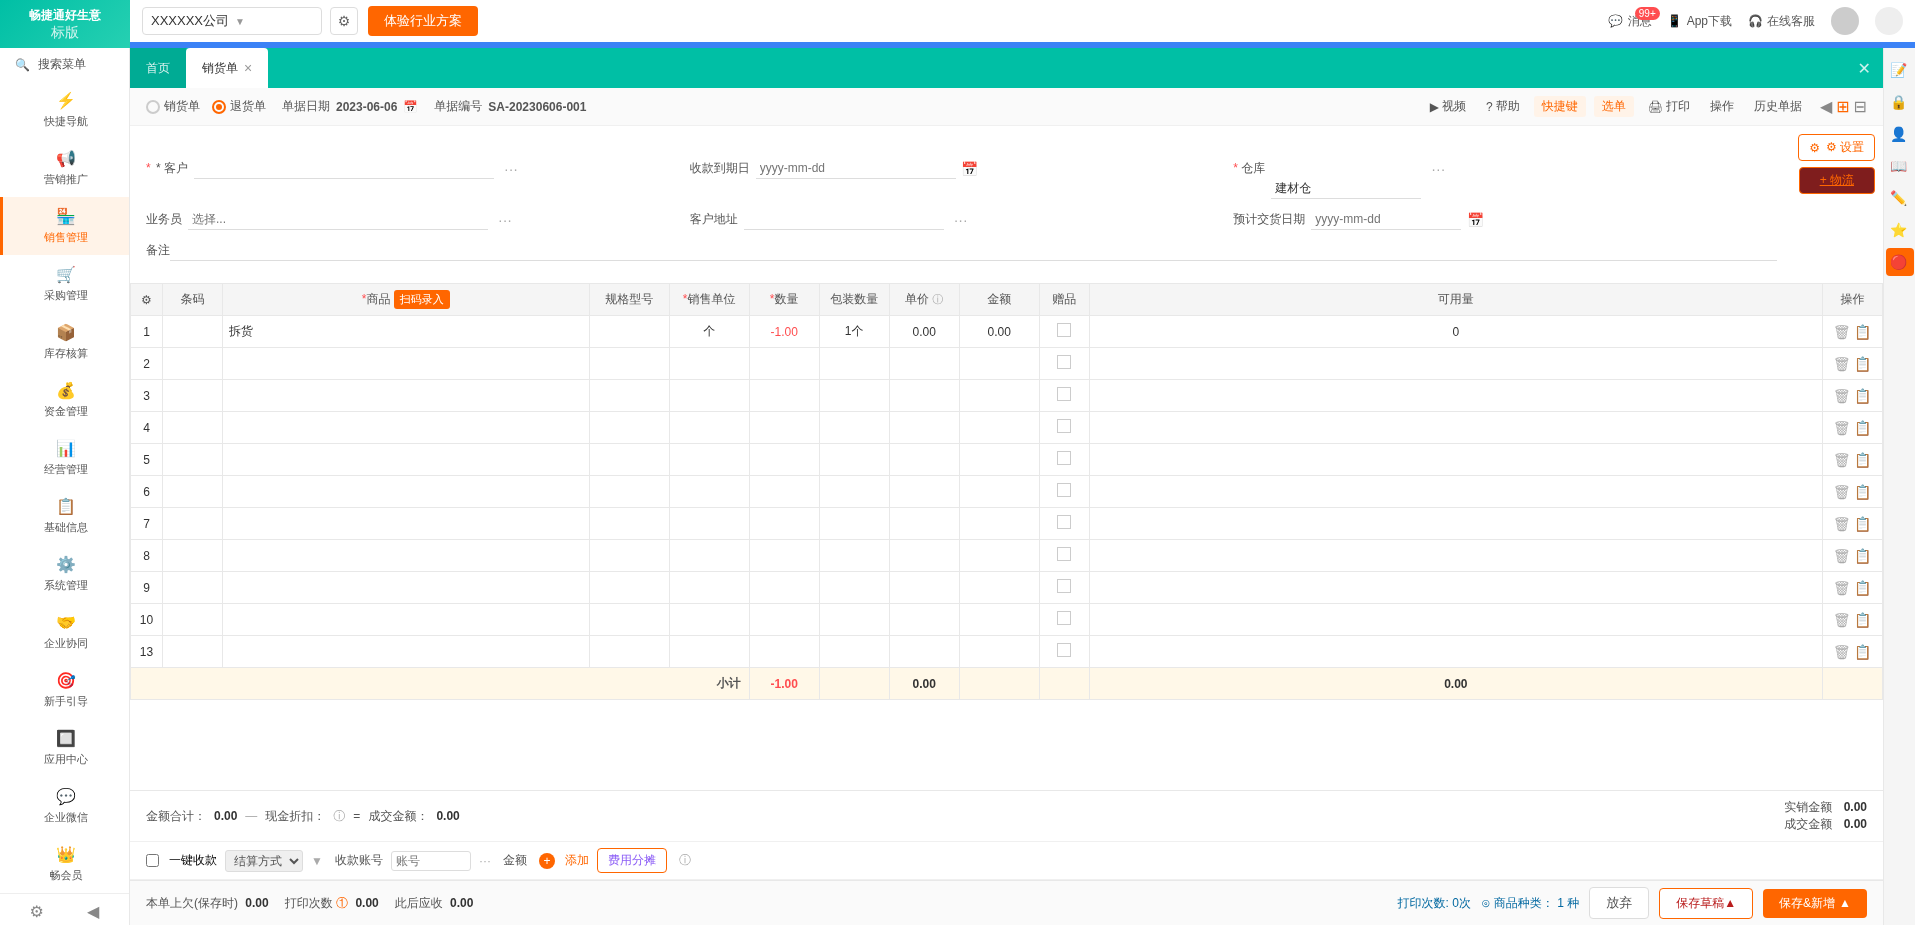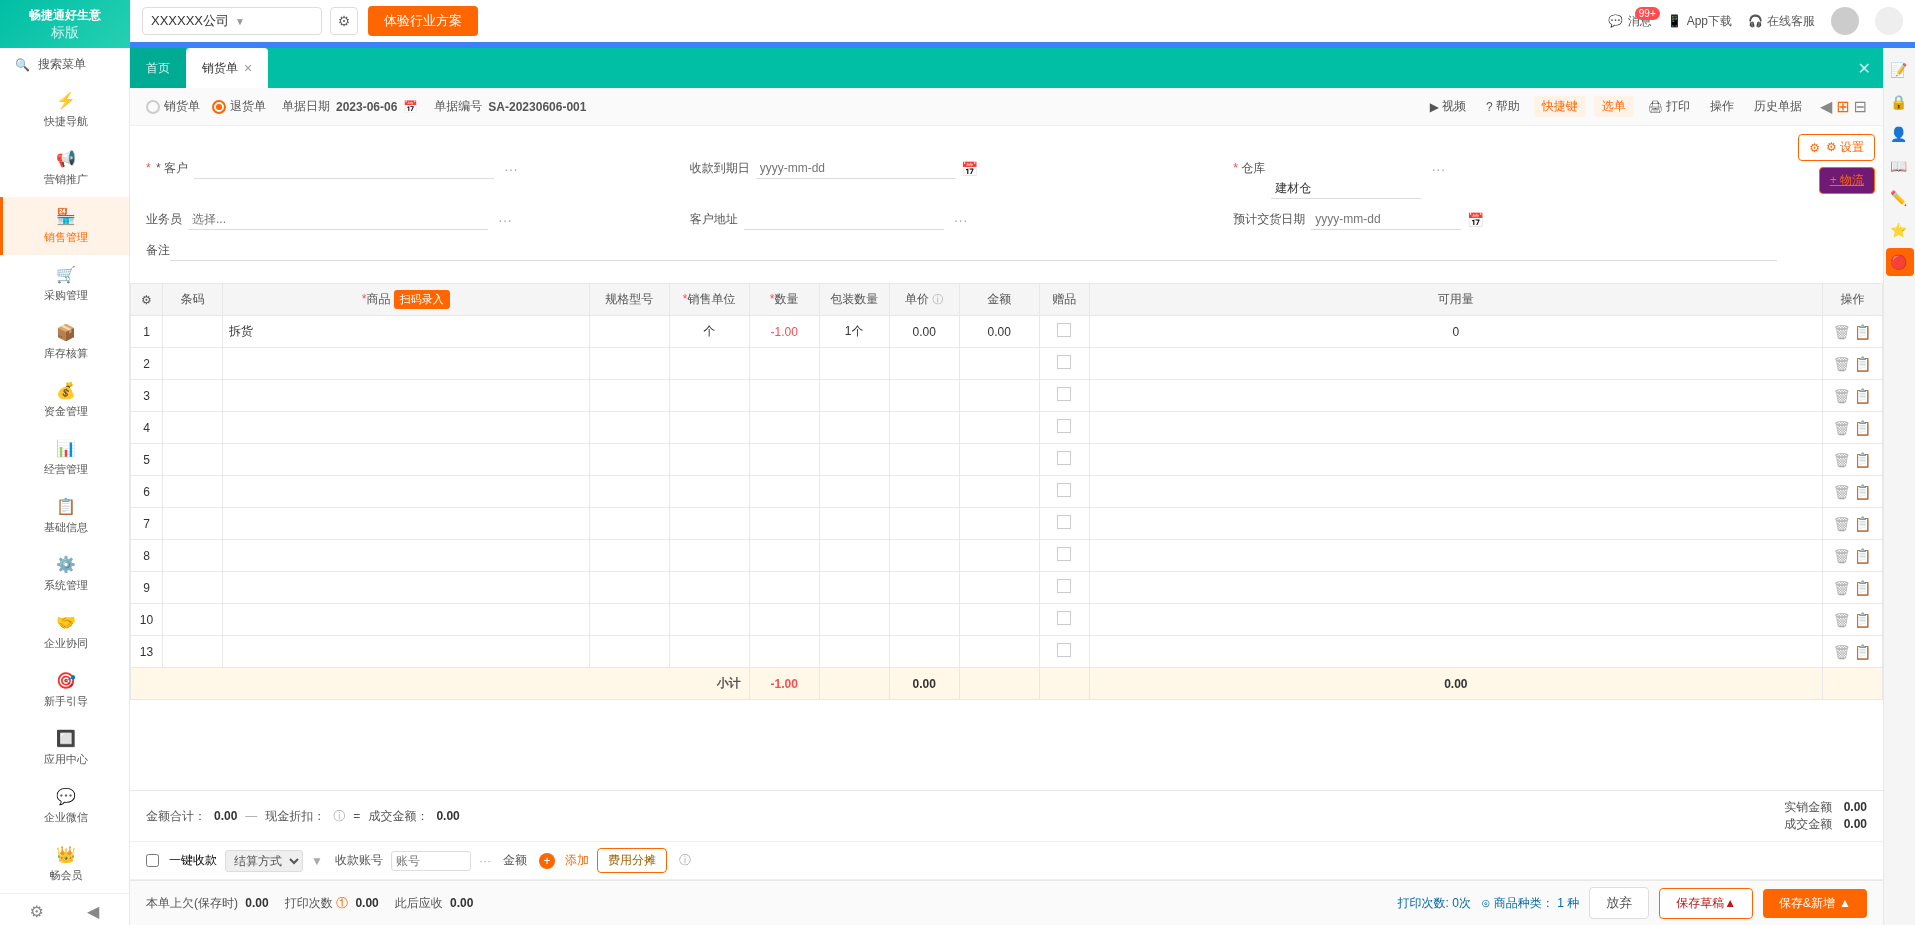--- a/index.html
+++ b/index.html
@@ -253,23 +253,23 @@
       cursor: pointer;
       font-size: 12px;
       display: flex;
       align-items: center;
       gap: 4px;
       white-space: nowrap;
     }
     .logistics-btn {
       border: 1px solid #ff6600;
       color: #ff6600;
-      background: #701a75;
+      background: #7f1d1d;
       border-radius: 4px;
-      padding: 4px 10px;
+      padding: 4px 20px;
       cursor: pointer;
       font-size: 12px;
       display: flex;
       align-items: center;
       gap: 4px;
       white-space: nowrap;
       text-decoration: underline;
     }
 
     
@@ -329,21 +329,21 @@
     .sum-eq { color: #555; }
     .payment-row {
       display: flex;
       align-items: center;
       padding: 6px 16px;
       gap: 8px;
       border-bottom: 1px solid #f0f0f0;
     }
     .expense-btn {
       border: 1px solid #ff6600;
-      color: #a16207;
+      color: #8b5cf6;
       background: #fff;
       border-radius: 4px;
       padding: 3px 10px;
       cursor: pointer;
       font-size: 12px;
     }
     .footer-bar {
       display: flex;
       align-items: center;
       padding: 6px 16px;

